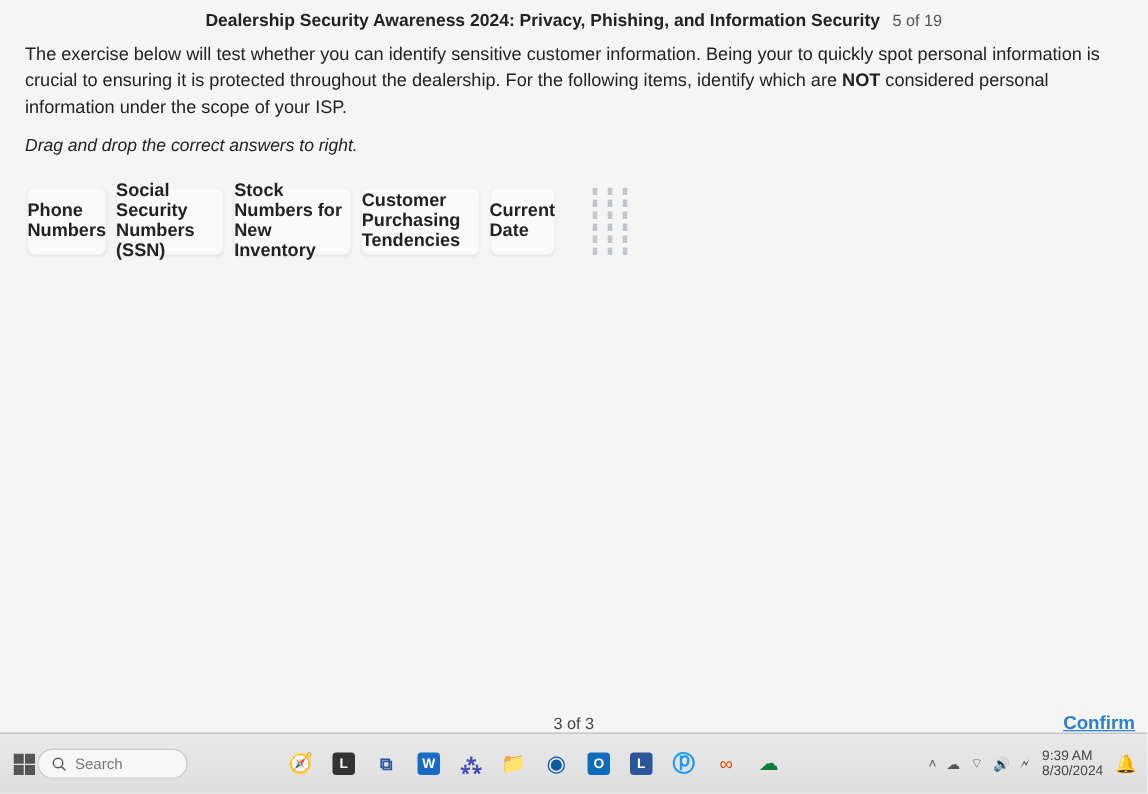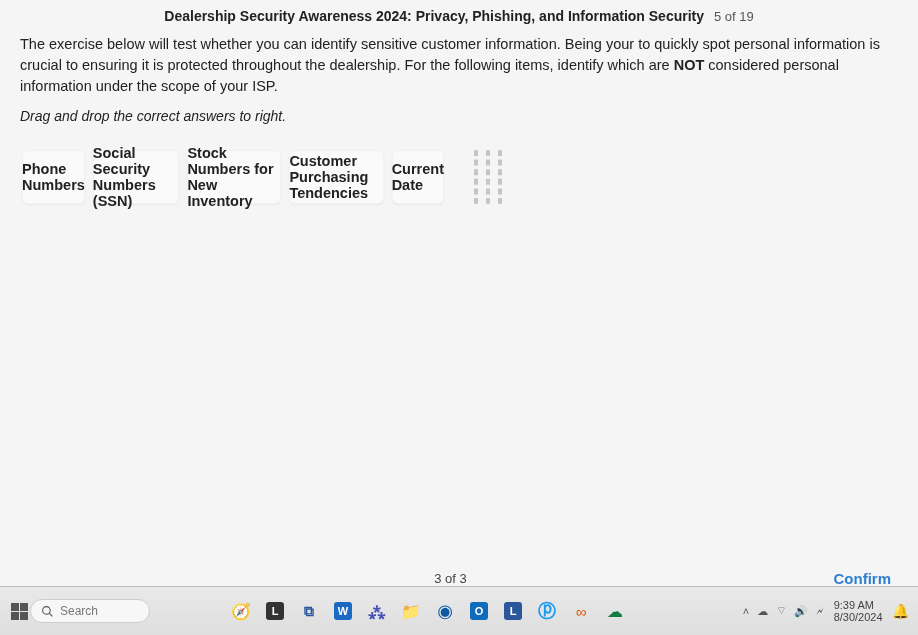--- a/index.html
+++ b/index.html
@@ -63,39 +63,40 @@
     .drop-slot {
       border: 2px dashed #bfc6cc;
       border-radius: 6px;
       height: 54px;
       background: transparent;
     }
     .footer {
       position: absolute;
       bottom: 48px;
       left: 0;
-      right: 17px;
+      right: 0;
       display: flex;
       align-items: center;
       font-size: 13px;
       color: #444;
       padding: 0 10px 0 0;
     }
     .footer-center {
       position: absolute;
       left: 50%;
       transform: translateX(-50%);
     }
     .confirm-btn {
       margin-left: auto;
       color: #2e7fd1;
       font-weight: 600;
       font-size: 15px;
       cursor: pointer;
       padding-right: 0;
+      text-decoration: underline;
     }
     .taskbar {
       position: absolute;
       bottom: 0;
       left: 0;
       right: 0;
       height: 49px;
       background: linear-gradient(#e9e9e9, #dedede);
       border-top: 1px solid #bbb;
       display: flex;

